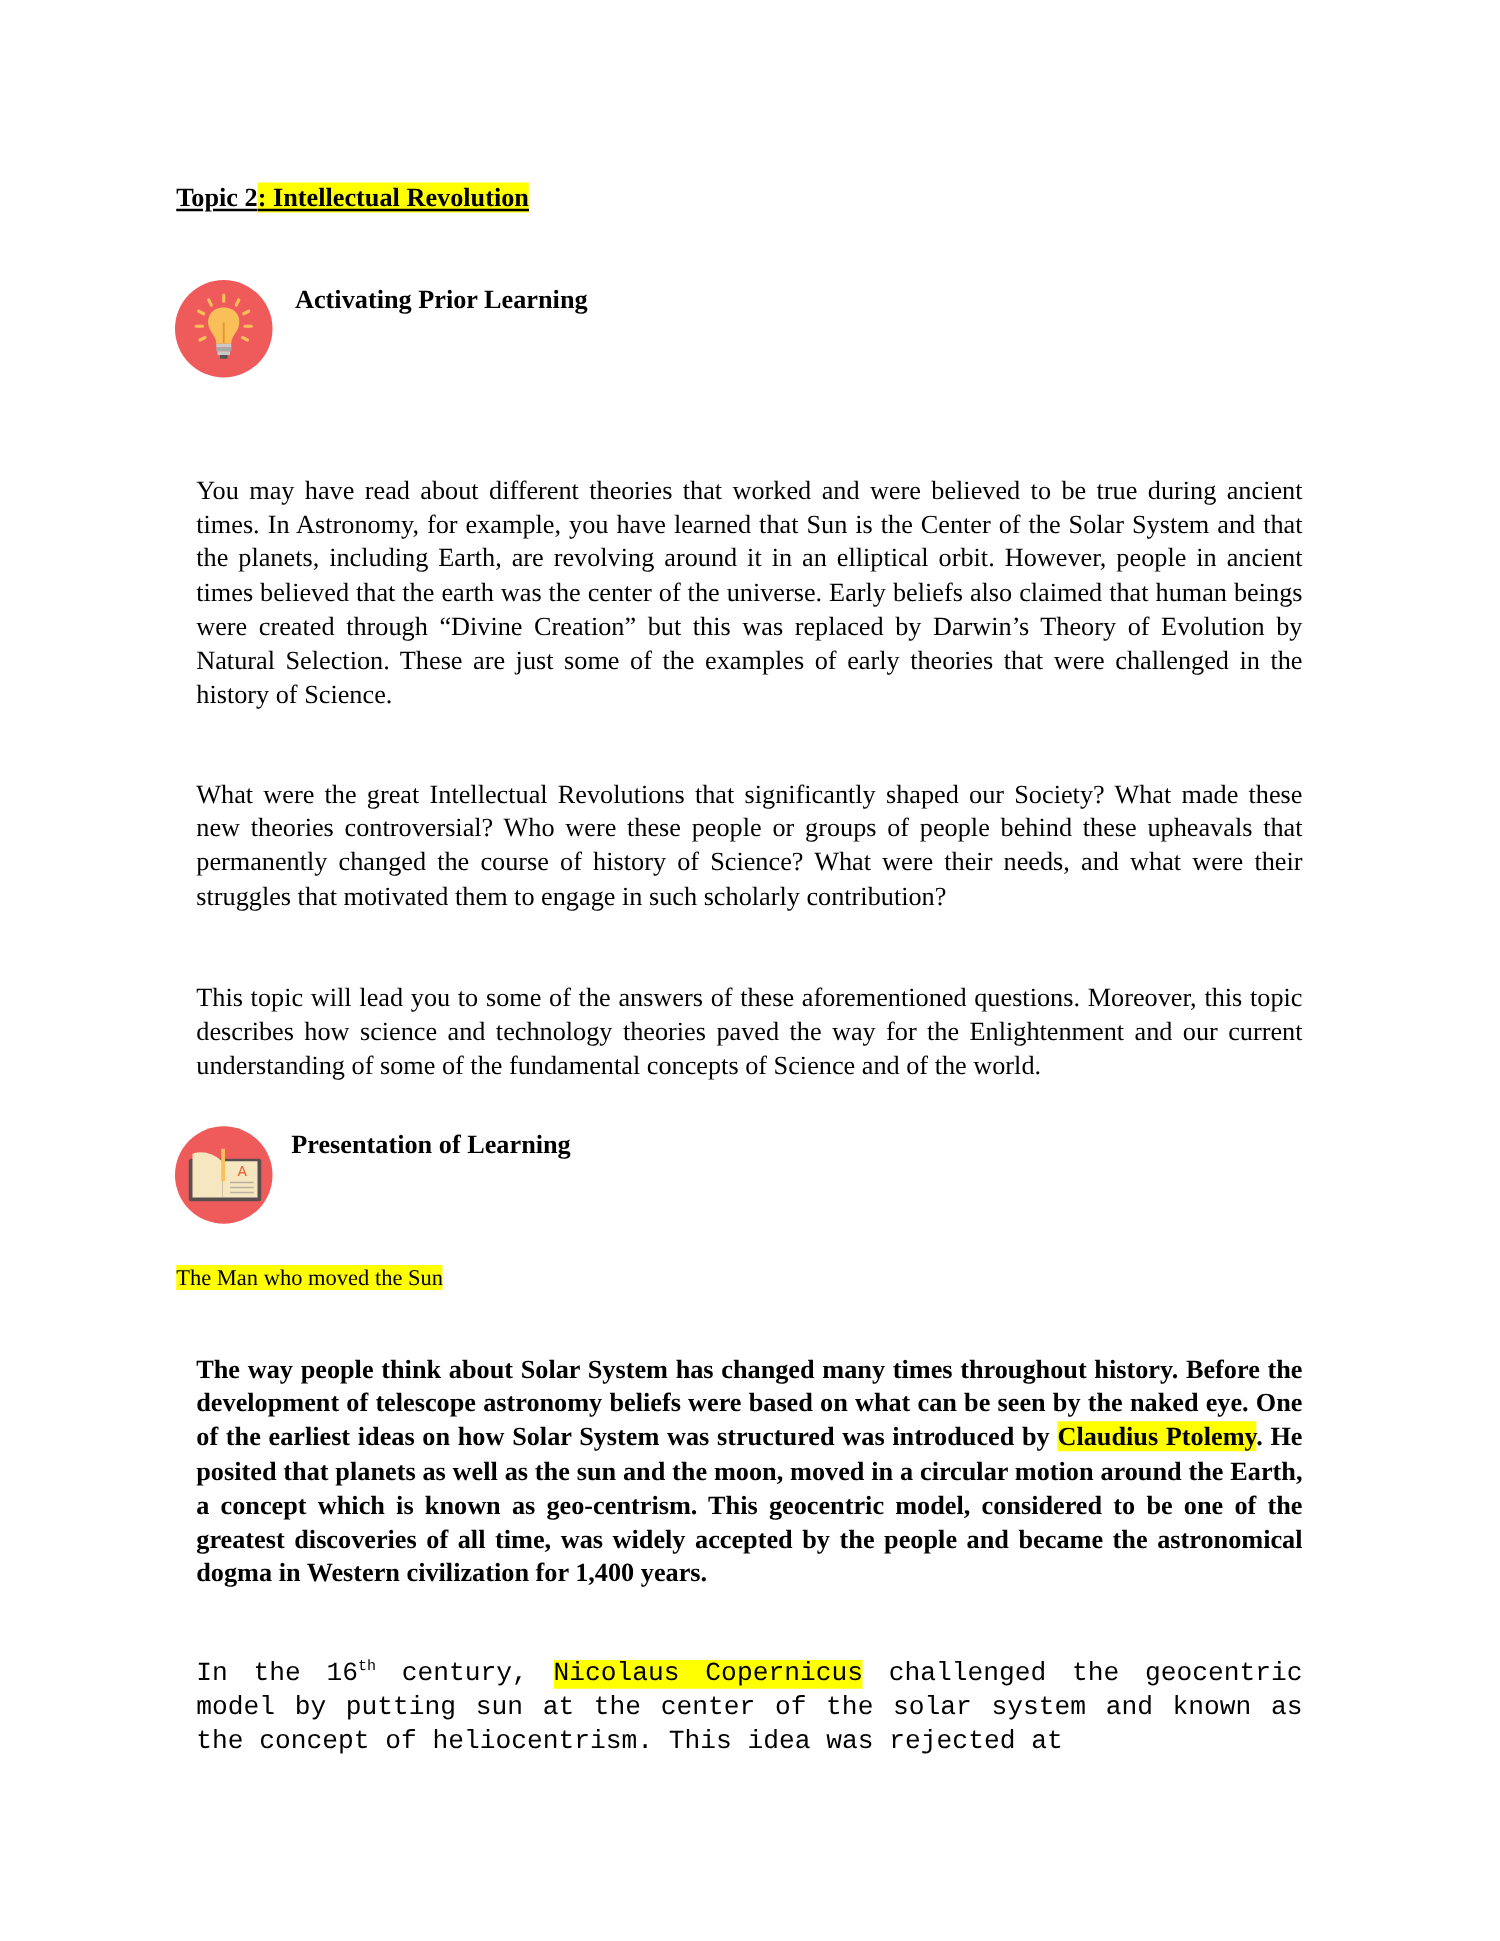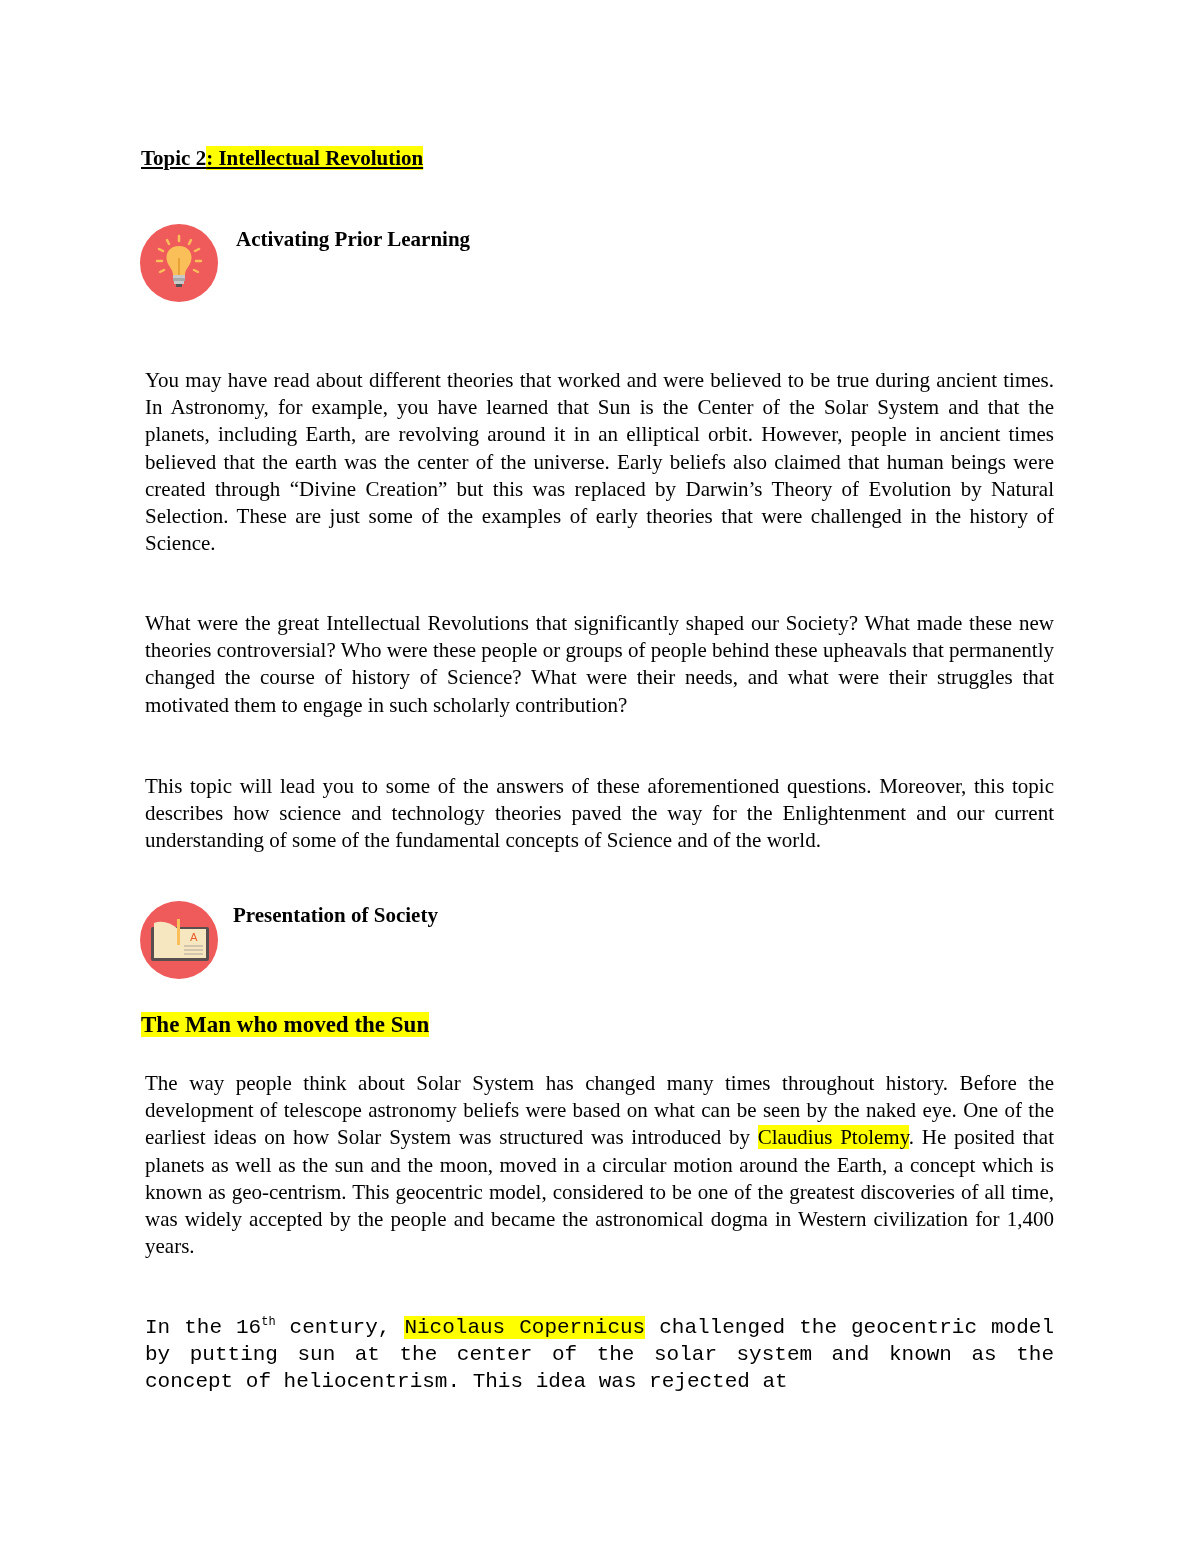--- a/index.html
+++ b/index.html
@@ -4,22 +4,22 @@
   <style>
     html, body { margin: 0; padding: 0; background: #ffffff; }
     body { width: 1200px; height: 1553px; position: relative; overflow: hidden; font-family: "Liberation Serif", "DejaVu Serif", serif; color: #000; }
     .page { position: absolute; left: 0; top: 4px; width: 1200px; height: 1365px; padding-left: 48px; }
     .abs { position: absolute; }
     .title { left: 141px; top: 142px; font-size: 21px; font-weight: bold; text-decoration: underline; white-space: nowrap; }
     .hl { background: #ffff00; }
     .icon { width: 78px; height: 78px; border-radius: 50%; background: #ef5b5b; }
     .section-head { font-size: 21px; font-weight: bold; white-space: nowrap; text-align: center; }
     .para { left: 141px; width: 917px; font-size: 21px; line-height: 27.2px; text-align: justify; }
-    .para p { margin: 4px; }
-    .subhead { left: 141px; top: 1008px; font-size: 23px; font-weight: bold; white-space: nowrap; }
+    .para p { margin: 16px; }
+    .subhead { left: 141px; top: 1008px; font-size: 18px; font-weight: normal; white-space: nowrap; }
     sup { font-size: 12px; line-height: 0; }
   </style>
 </head>
 <body>
 
 <div class="page">
 
   <div class="abs title"><span>Topic 2</span><span class="hl">: Intellectual Revolution</span></div>
 
   <div class="abs icon" style="left:140px; top:220px;">
@@ -64,25 +64,25 @@
       <rect x="38" y="28" width="28" height="29" fill="#f7e7c0"></rect>
       <rect x="37" y="18" width="3" height="26" fill="#fbbf5a"></rect>
       <text x="50" y="40" font-size="11" fill="#e65c2a" font-family="DejaVu Sans, sans-serif">A</text>
       <g stroke="#b8b0a0" stroke-width="1.2">
         <line x1="44" y1="45" x2="63" y2="45"></line>
         <line x1="44" y1="49" x2="63" y2="49"></line>
         <line x1="44" y1="53" x2="63" y2="53"></line>
       </g>
     </svg>
   </div>
-  <div class="abs section-head" style="left:233px; top:899px;">Presentation of Society</div>
+  <div class="abs section-head" style="left:233px; top:899px;">Presentation of Learning</div>
 
   <div class="abs subhead"><span class="hl">The Man who moved the Sun</span></div>
 
-  <div class="abs para" style="top:1062px;">
+  <div class="abs para" style="top:1062px;font-weight:bold;">
     <p><span>The way people think about Solar System has changed many times throughout history. Before the development of telescope astronomy beliefs were based on what can be seen by the naked eye. One of the earliest ideas on how Solar System was structured was introduced by </span><span class="hl">Claudius Ptolemy</span><span>. He posited that planets as well as the sun and the moon, moved in a circular motion around the Earth, a concept which is known as geo-centrism. This geocentric model, considered to be one of the greatest discoveries of all time, was widely accepted by the people and became the astronomical dogma in Western civilization for 1,400 years.</span></p>
   </div>
 
   <div class="abs para" style="top:1306px;font-family:Liberation Mono, monospace;">
     <p><span>In the 16</span><sup>th</sup><span> century, </span><span class="hl">Nicolaus Copernicus</span><span> challenged the geocentric model by putting sun at the center of the solar system and known as the concept of heliocentrism. This idea was rejected at</span></p>
   </div>
 
 </div>
 
 </body></html>

